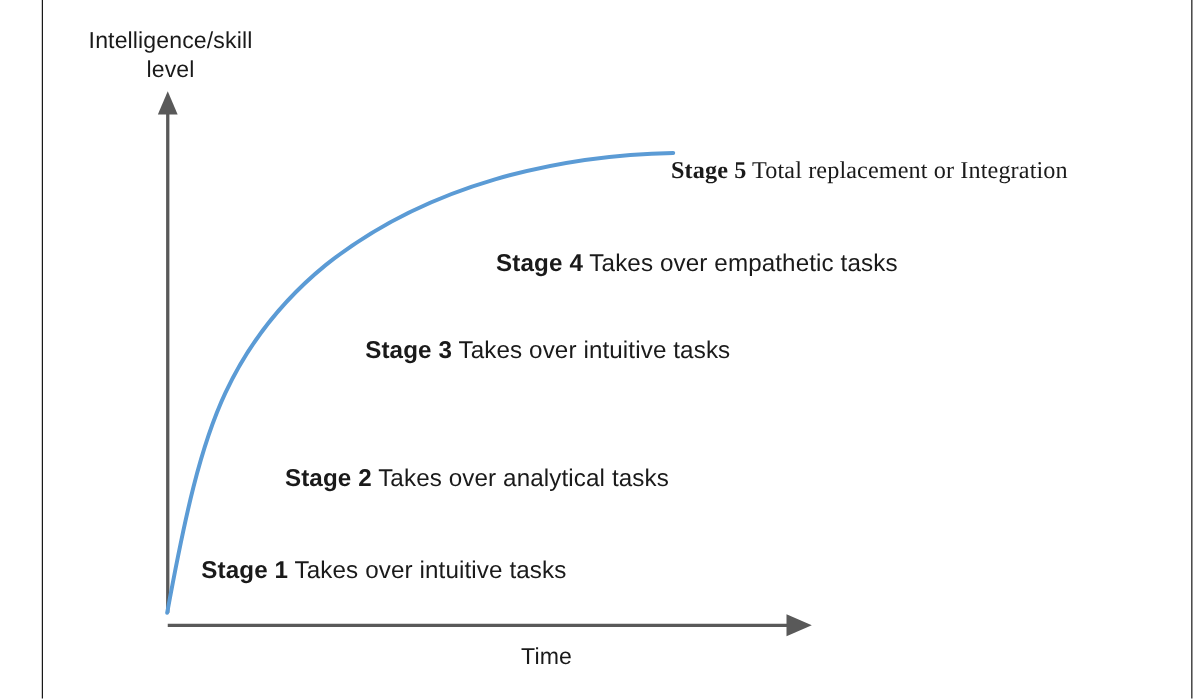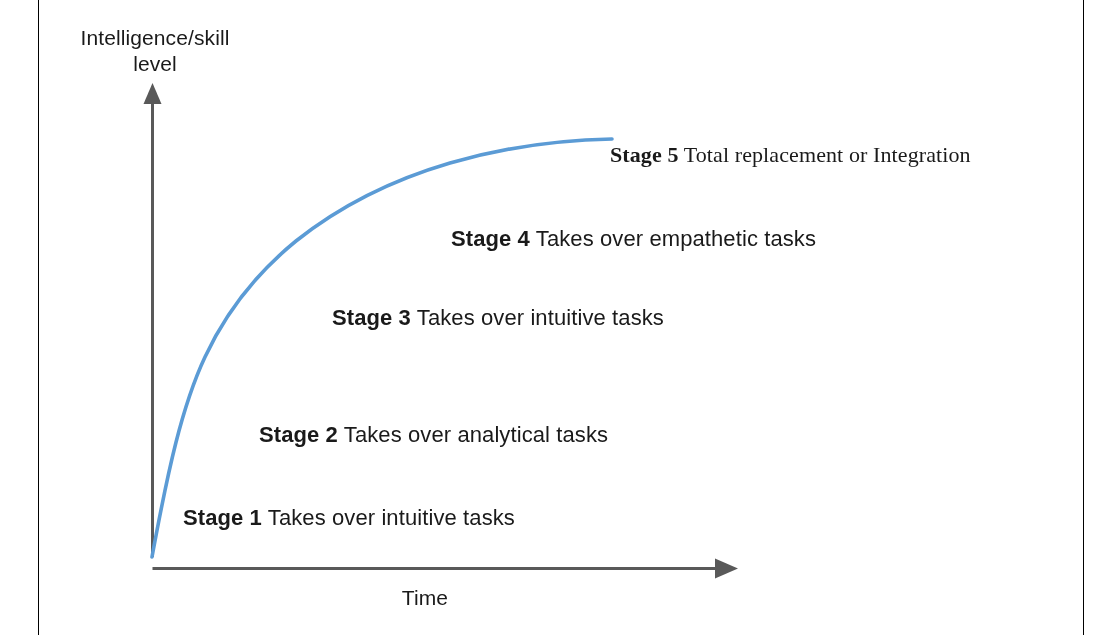--- a/index.html
+++ b/index.html
@@ -54,21 +54,21 @@
   .axis-label.y-axis {
     left: 40px;
     top: 25px;
     width: 230px;
     text-align: center;
   }
   .axis-label.x-axis {
     left: 330px;
     top: 585px;
     width: 190px;
-    text-align: center;
+    text-align: right;
   }
 
   
   .stage-label {
     position: absolute;
     color: #1a1a1a;
     font-size: 22px;
     line-height: 26px;
     white-space: nowrap;
     letter-spacing: 0.1px;

